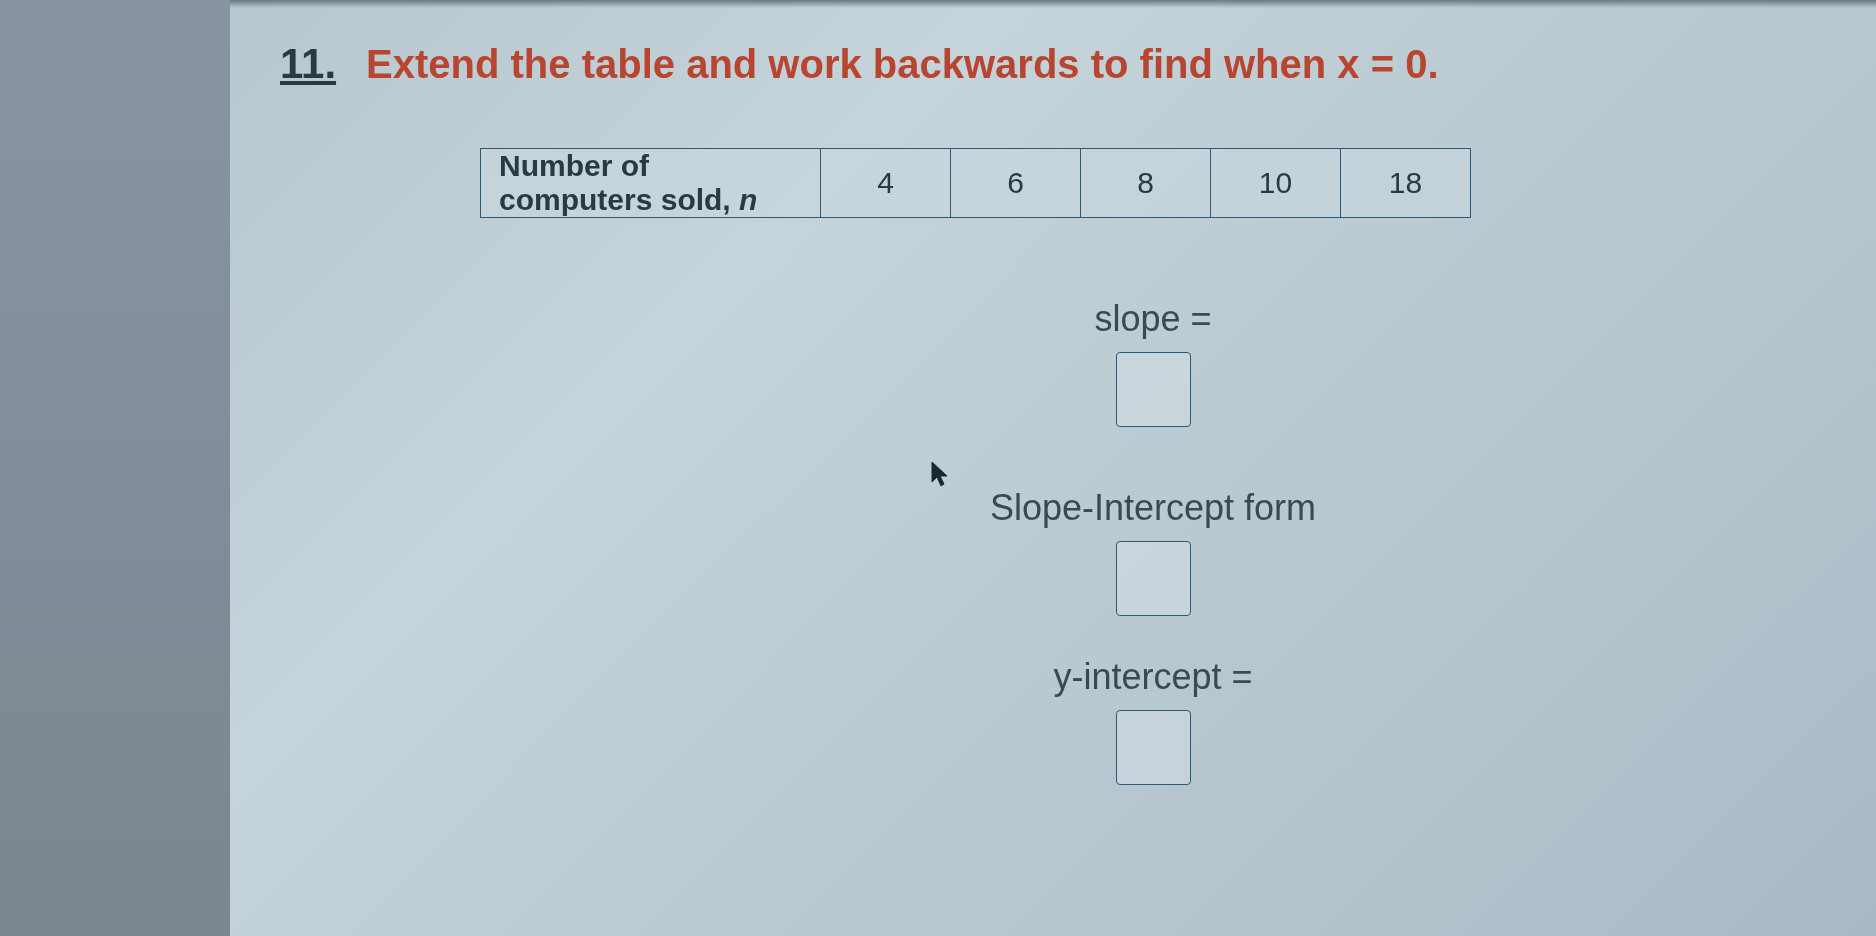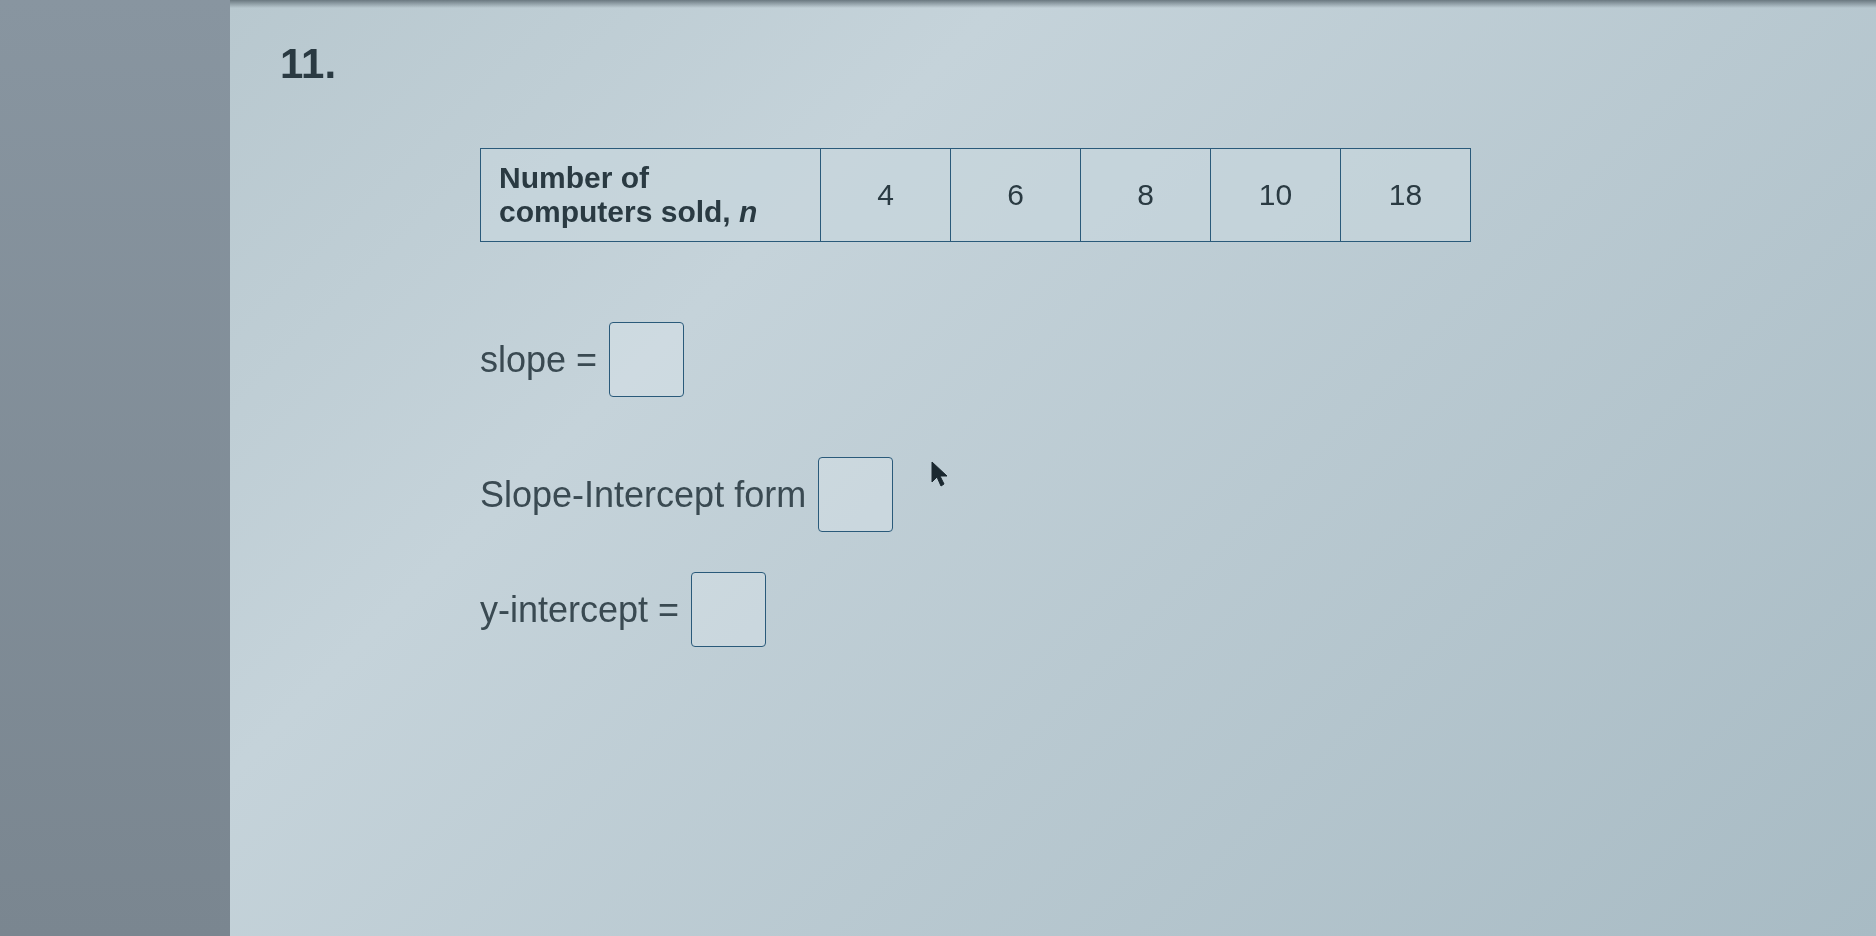--- a/index.html
+++ b/index.html
@@ -37,20 +37,21 @@
     .question-header {
       display: flex;
       align-items: baseline;
       gap: 30px;
       margin-bottom: 60px;
     }
     .question-number {
       font-size: 42px;
       font-weight: bold;
       color: #2a3a42;
+      text-decoration: underline;
     }
     .question-text {
       font-size: 40px;
       font-weight: bold;
       color: #b84530;
     }
     .table-wrapper {
       margin-left: 200px;
       margin-bottom: 80px;
     }
@@ -62,36 +63,37 @@
       border: 1px solid #2a5a7a;
       padding: 12px 20px;
       font-size: 30px;
       color: #2a3a42;
       text-align: center;
     }
     .row-header {
       text-align: left;
       font-weight: bold;
       width: 340px;
-      padding: 12px 18px;
+      padding: 0 18px;
     }
     .data-cell {
       width: 130px;
     }
     .italic {
       font-style: italic;
     }
     .answers {
       margin-left: 200px;
     }
     .answer-row {
       display: flex;
       align-items: center;
       gap: 12px;
       margin-bottom: 40px;
+      flex-direction: column;
     }
     .answer-label {
       font-size: 36px;
       color: #3a4a52;
     }
     .answer-input {
       width: 75px;
       height: 75px;
       border: 1px solid #2a5a7a;
       border-radius: 4px;
@@ -114,20 +116,21 @@
   </style>
 </head>
 <body>
 
 <div class="sidebar"></div>
 
 <div class="content">
 
   <div class="question-header">
     <span class="question-number">11.</span>
+    <span class="question-text">Extend the table and work backwards to find when x = 0.</span>
   </div>
 
   <div class="table-wrapper">
     <table>
       <tbody>
           <tr>
         <td class="row-header">
           <span>Number of computers sold, </span><span class="italic">n</span>
         </td>
         <td class="data-cell">4</td>

